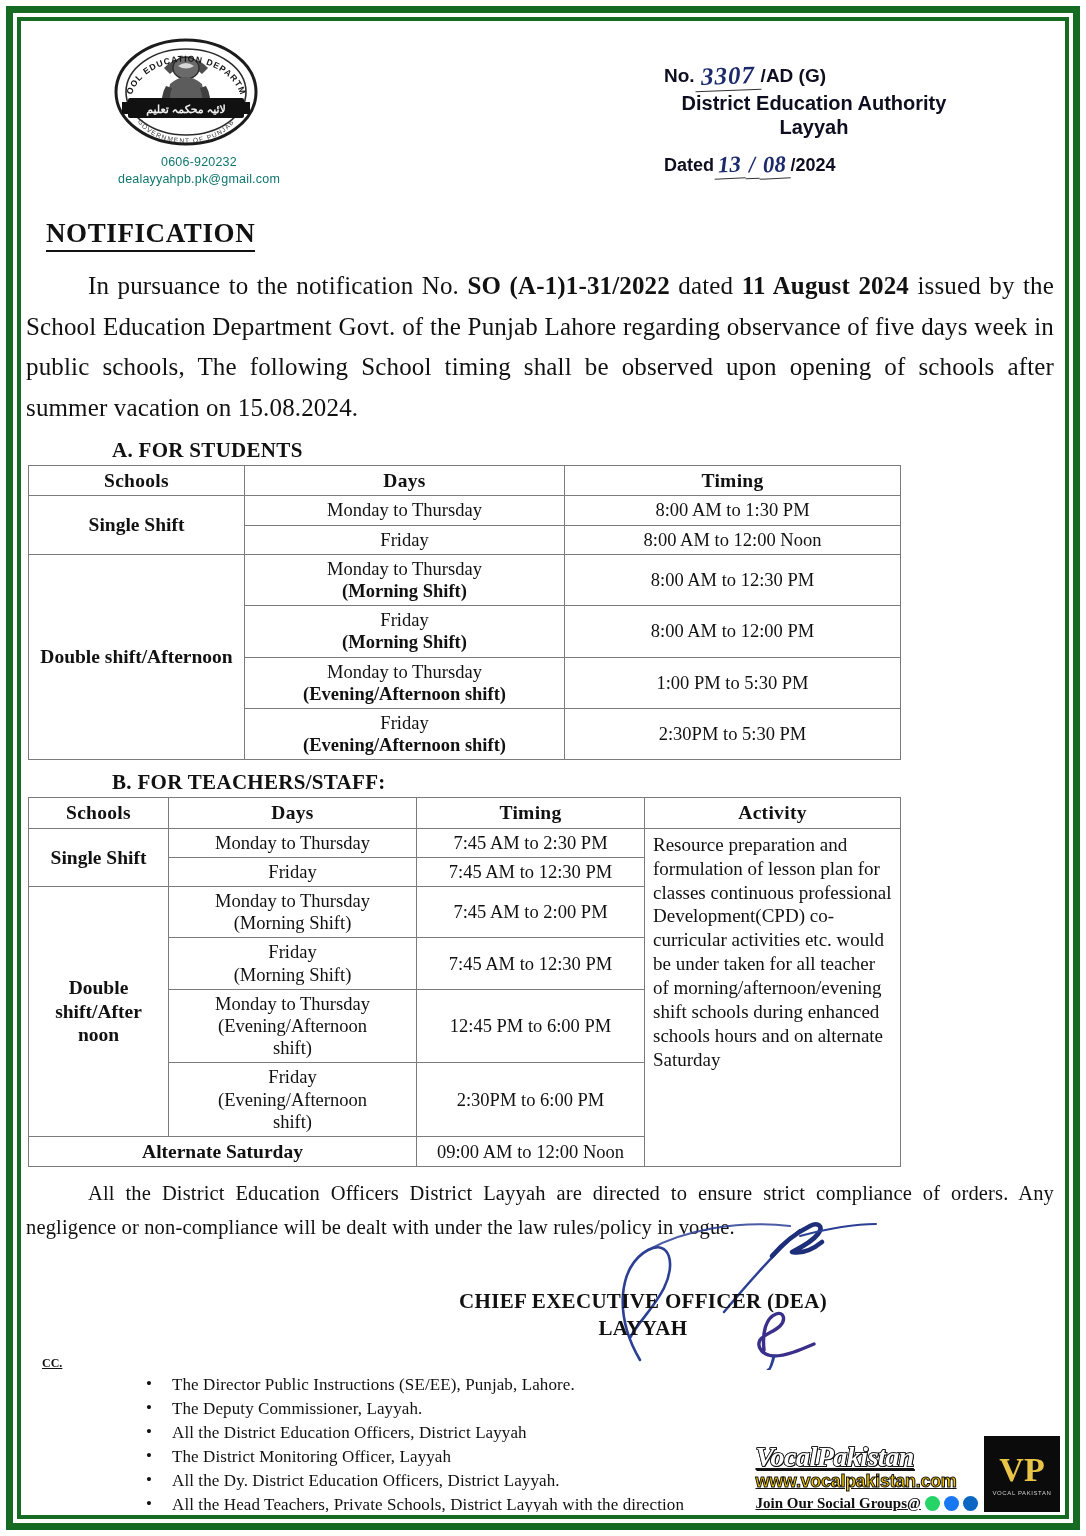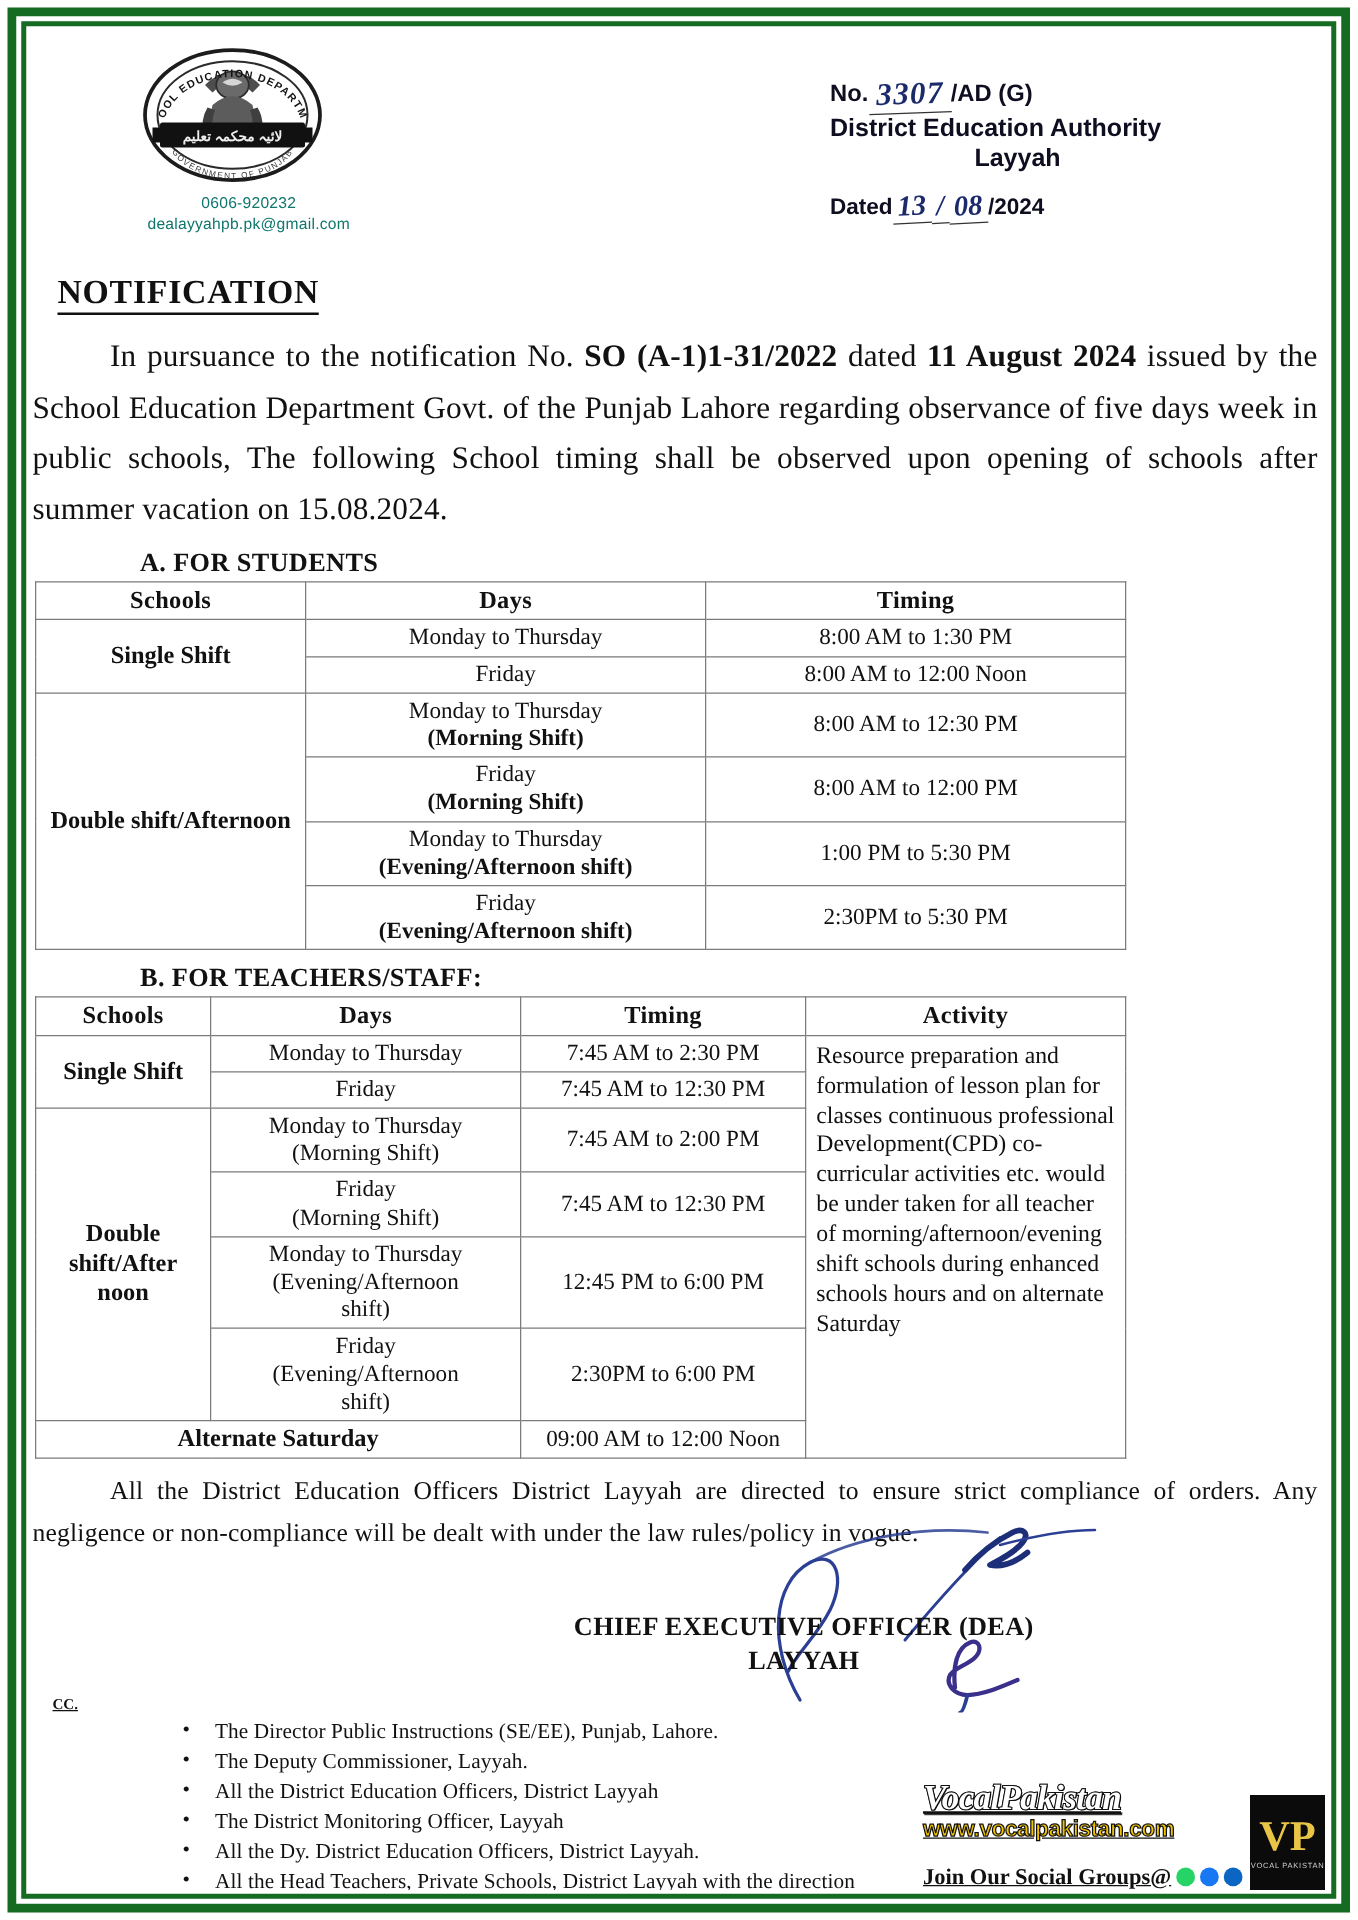--- a/index.html
+++ b/index.html
@@ -38,21 +38,21 @@
     position:absolute;left:640px;top:36px;width:300px;
     font-family:"Liberation Sans",sans-serif;color:#0e0e20;
   }
   .rf-line1{font-size:19px;font-weight:bold;white-space:nowrap;}
   .rf-hand{
     font-family:"Liberation Serif",serif;font-style:italic;font-weight:bold;
     font-size:25px;color:#1b2a6b;padding:0 6px;
     border-bottom:1.5px solid #333;letter-spacing:1px;
     display:inline-block;transform:translateY(2px) rotate(-2deg);
   }
-  .rf-auth{font-size:20px;font-weight:bold;margin-top:3px;}
+  .rf-auth{font-size:20px;font-weight:bold;text-align:center;margin-top:3px;}
   .rf-city{font-size:20px;font-weight:bold;text-align:center;margin-top:1px;}
   .rf-dated{font-size:18px;font-weight:bold;margin-top:12px;white-space:nowrap;}
   .rf-hand-sm{
     font-family:"Liberation Serif",serif;font-style:italic;font-weight:bold;
     font-size:23px;color:#1b2a6b;padding:0 4px;
     border-bottom:1.5px solid #333;display:inline-block;
     transform:translateY(1px) rotate(-3deg);
   }
 
   
@@ -137,29 +137,29 @@
     font-size:28px;color:#ffffff;letter-spacing:-.5px;line-height:1;
     -webkit-text-stroke:1.6px #111;paint-order:stroke fill;
     text-shadow:1px 1px 0 #111;
   }
   .wm-url{
     font-family:"Liberation Sans",sans-serif;font-weight:bold;font-size:18px;
     color:#f2c400;letter-spacing:-.3px;line-height:1.2;
     -webkit-text-stroke:1px #111;
   }
   .wm-join{
-    font-family:"Liberation Serif",serif;font-weight:bold;font-size:18px;
-    color:#111;display:flex;align-items:center;gap:4px;margin-top:16px;
+    font-family:"Liberation Serif",serif;font-weight:bold;font-size:15px;
+    color:#111;display:flex;align-items:center;gap:4px;margin-top:2px;
   }
   .soc{width:15px;height:15px;border-radius:50%;display:inline-block;}
   .soc-wa{background:#25d366;}
   .soc-fb{background:#1877f2;}
   .soc-in{background:#0a66c2;}
   .wm-logo{
-    width:60px;height:76px;background:#0b0b0b;display:flex;align-items:center;
+    width:76px;height:76px;background:#0b0b0b;display:flex;align-items:center;
     justify-content:center;flex-direction:column;
   }
   .wm-logo-mark{font-family:"Liberation Serif",serif;font-weight:bold;font-size:34px;color:#e8c547;line-height:1;}
   .wm-logo-cap{font-family:"Liberation Sans",sans-serif;font-size:6px;color:#cfcfcf;letter-spacing:.6px;margin-top:3px;}
 </style>
 </head>
 <body>
 
 <div class="frame-outer"></div>
 <div class="frame-inner"></div>

